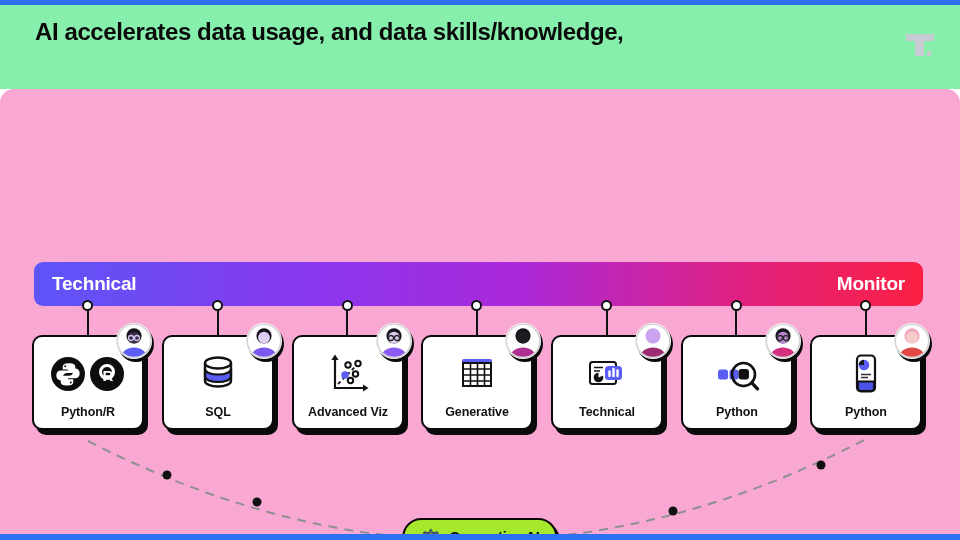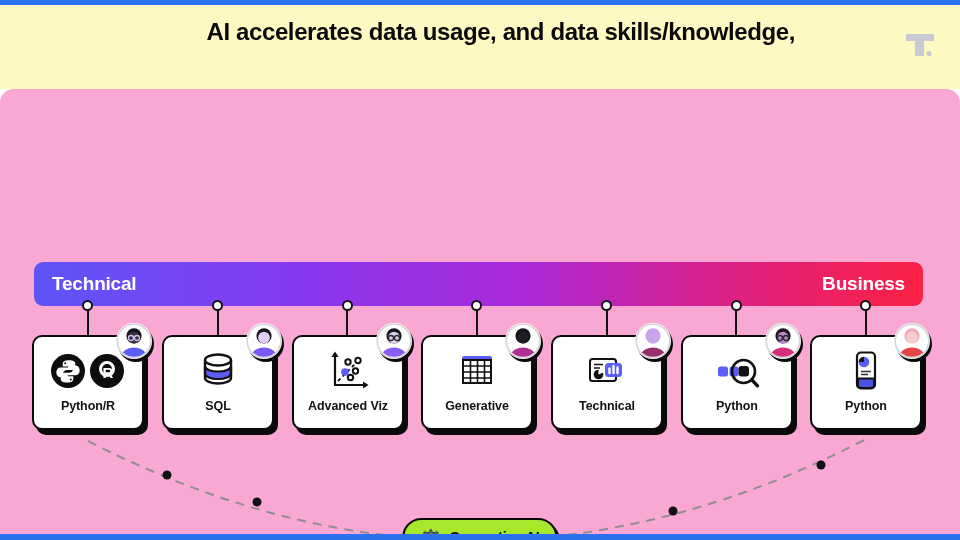--- a/index.html
+++ b/index.html
@@ -3,21 +3,21 @@
 <meta charset="utf-8">
 <style>
   html,body{margin:0;padding:0;}
   body{
     width:960px;height:540px;position:relative;overflow:hidden;
     background:#ffffff;
     font-family:"Liberation Sans","DejaVu Sans",sans-serif;
   }
   .top-strip{position:absolute;top:0;left:0;width:960px;height:5px;background:#2d70f0;z-index:6;}
   .bottom-strip{position:absolute;bottom:0;left:0;width:960px;height:6px;background:#2d70f0;z-index:6;}
-  .header{position:absolute;top:5px;left:0;width:960px;height:84px;background:#fef9c3;text-align:right;}
+  .header{position:absolute;top:5px;left:0;width:960px;height:84px;background:#86efac;}
   .title{
     position:absolute;left:35px;top:11px;width:760px;
     font-size:24px;font-weight:700;color:#0b0b0b;line-height:1.33;letter-spacing:-0.4px;
   }
   .logo{position:absolute;right:22px;top:27px;width:34px;height:30px;}
   .content{
     position:absolute;top:89px;left:0;width:960px;height:445px;
     background:#f9a8d4;border-radius:14px 14px 0 0;
   }
   .bar{
@@ -31,21 +31,21 @@
     position:absolute;top:211px;width:11px;height:11px;background:#ffffff;
     border:2px solid #111111;border-radius:50%;box-sizing:border-box;z-index:3;
   }
   .tick{position:absolute;top:216px;width:2px;height:31px;background:#111111;z-index:1;}
   .card{
     position:absolute;top:246px;width:112px;height:95px;background:#ffffff;
     border:2px solid #0a0a0a;border-radius:10px;box-shadow:4px 5px 0 #0a0a0a;
     box-sizing:border-box;display:flex;flex-direction:column;align-items:center;z-index:2;
   }
   .card .iconbox{flex:1;display:flex;align-items:center;justify-content:center;padding-top:5px;}
-  .card .label{font-size:12.5px;font-weight:700;color:#111111;margin-bottom:15px;letter-spacing:-0.1px;}
+  .card .label{font-size:12.5px;font-weight:700;color:#111111;margin-bottom:9px;letter-spacing:-0.1px;}
   .avatar{
     position:absolute;top:-14px;right:-10px;width:36px;height:36px;border-radius:50%;
     box-shadow:2px 3px 0 #0a0a0a;z-index:4;background:#ffffff;
   }
   .avatar svg{display:block;width:36px;height:36px;}
   .curve-layer{position:absolute;top:0;left:0;width:960px;height:540px;z-index:1;pointer-events:none;}
   .pill{
     position:absolute;left:480px;top:429px;transform:translateX(-50%);height:38px;
     display:flex;align-items:center;gap:8px;padding:0 16px;box-sizing:border-box;
     background:#a8e82c;border:2.5px solid #0a0a0a;border-radius:20px;
@@ -72,21 +72,21 @@
   <svg class="curve-layer" viewBox="0 0 960 540">
     <path d="M88 352 Q477 552 866 350" fill="none" stroke="#8f8f8f" stroke-width="2" stroke-dasharray="9 7"></path>
     <circle cx="167" cy="386" r="4.5" fill="#111111"></circle>
     <circle cx="257" cy="413" r="4.5" fill="#111111"></circle>
     <circle cx="673" cy="422" r="4.5" fill="#111111"></circle>
     <circle cx="821" cy="376" r="4.5" fill="#111111"></circle>
   </svg>
 
   <div class="bar">
     <span class="bar-label">Technical</span>
-    <span class="bar-label">Business</span>
+    <span class="bar-label">Monitor</span>
   </div>
 
   <div class="tick" style="left:87px"></div>
   <div class="tick" style="left:217px"></div>
   <div class="tick" style="left:346px"></div>
   <div class="tick" style="left:476px"></div>
   <div class="tick" style="left:606px"></div>
   <div class="tick" style="left:735px"></div>
   <div class="tick" style="left:865px"></div>
   <div class="node" style="left:82px"></div>

